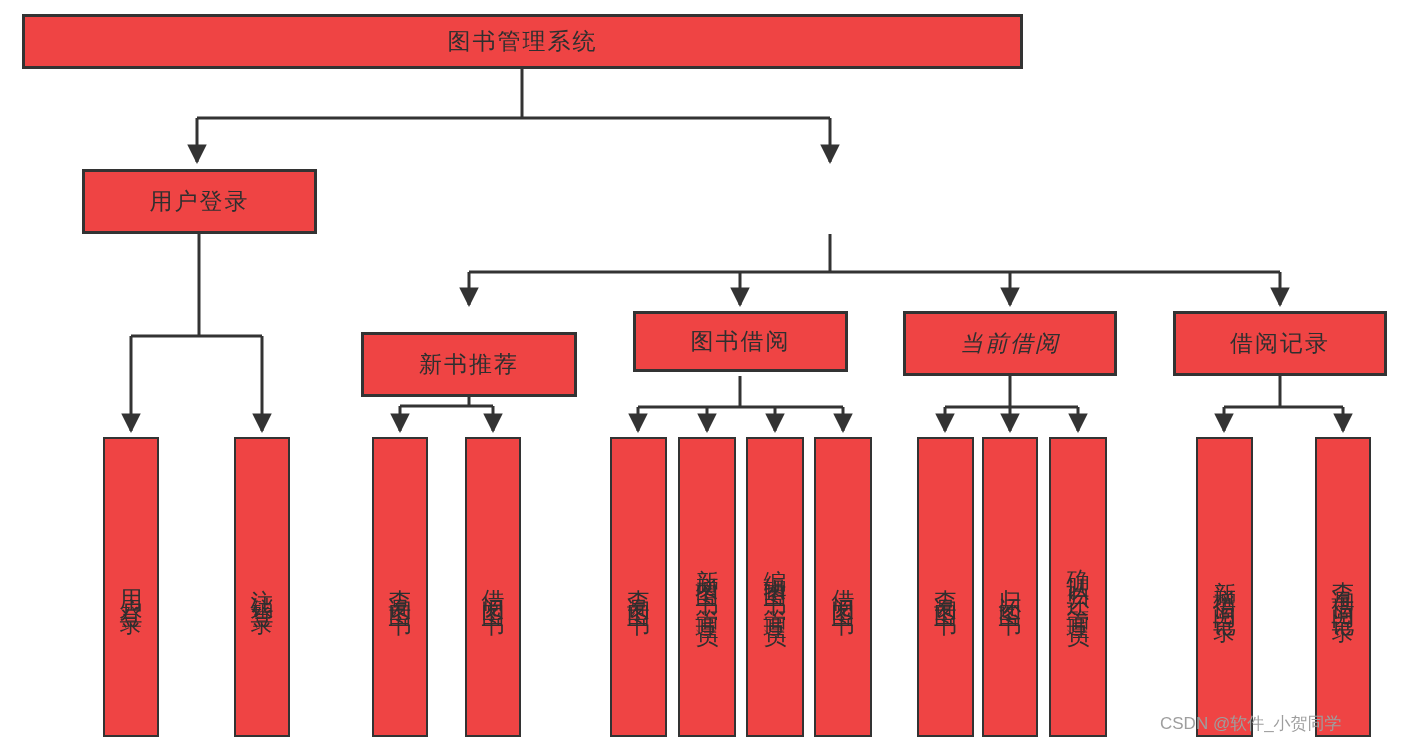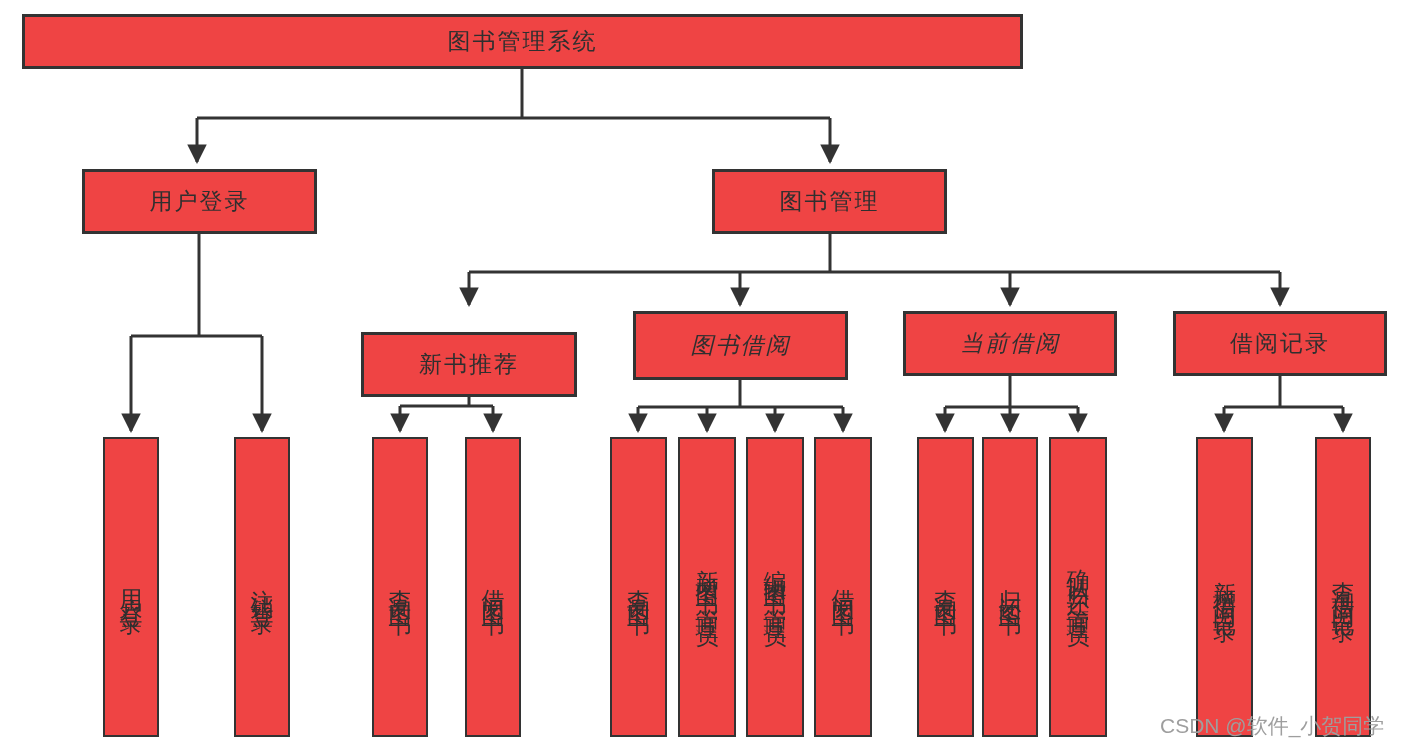--- a/index.html
+++ b/index.html
@@ -34,21 +34,21 @@
     font-size:23px;
     letter-spacing:8px;
     line-height:1;
   }
   .watermark{
     position:absolute;
     left:1160px;
     top:712px;
     width:240px;
     color:#9e9e9e;
-    font-size:21px;
+    font-size:17px;
     white-space:nowrap;
     z-index:3;
   }
 </style>
 </head>
 <body>
 
 <div class="canvas">
 
   <svg class="connectors" width="1405" height="747" viewBox="0 0 1405 747">
@@ -101,28 +101,25 @@
     </g>
   </svg>
 
   <div class="node" style="left:22px;top:14px;width:1001px;height:55px;">
     <span class="hlabel">图书管理系统</span>
   </div>
 
   <div class="node" style="left:82px;top:169px;width:235px;height:65px;">
     <span class="hlabel">用户登录</span>
   </div>
-  <div class="node" style="left:712px;top:169px;width:235px;height:65px;">
-    <span class="hlabel">图书管理</span>
-  </div>
 
   <div class="node" style="left:361px;top:311px;width:216px;height:65px;margin-top:21px;">
     <span class="hlabel">新书推荐</span>
   </div>
-  <div class="node" style="left:633px;top:311px;width:215px;height:69px;font-style:italic;">
+  <div class="node" style="left:633px;top:311px;width:215px;height:61px;">
     <span class="hlabel">图书借阅</span>
   </div>
   <div class="node" style="left:903px;top:311px;width:214px;height:65px;font-style:italic;">
     <span class="hlabel">当前借阅</span>
   </div>
   <div class="node" style="left:1173px;top:311px;width:214px;height:65px;">
     <span class="hlabel">借阅记录</span>
   </div>
 
   <div class="node leaf" style="left:103px;top:437px;width:56px;height:300px;">

